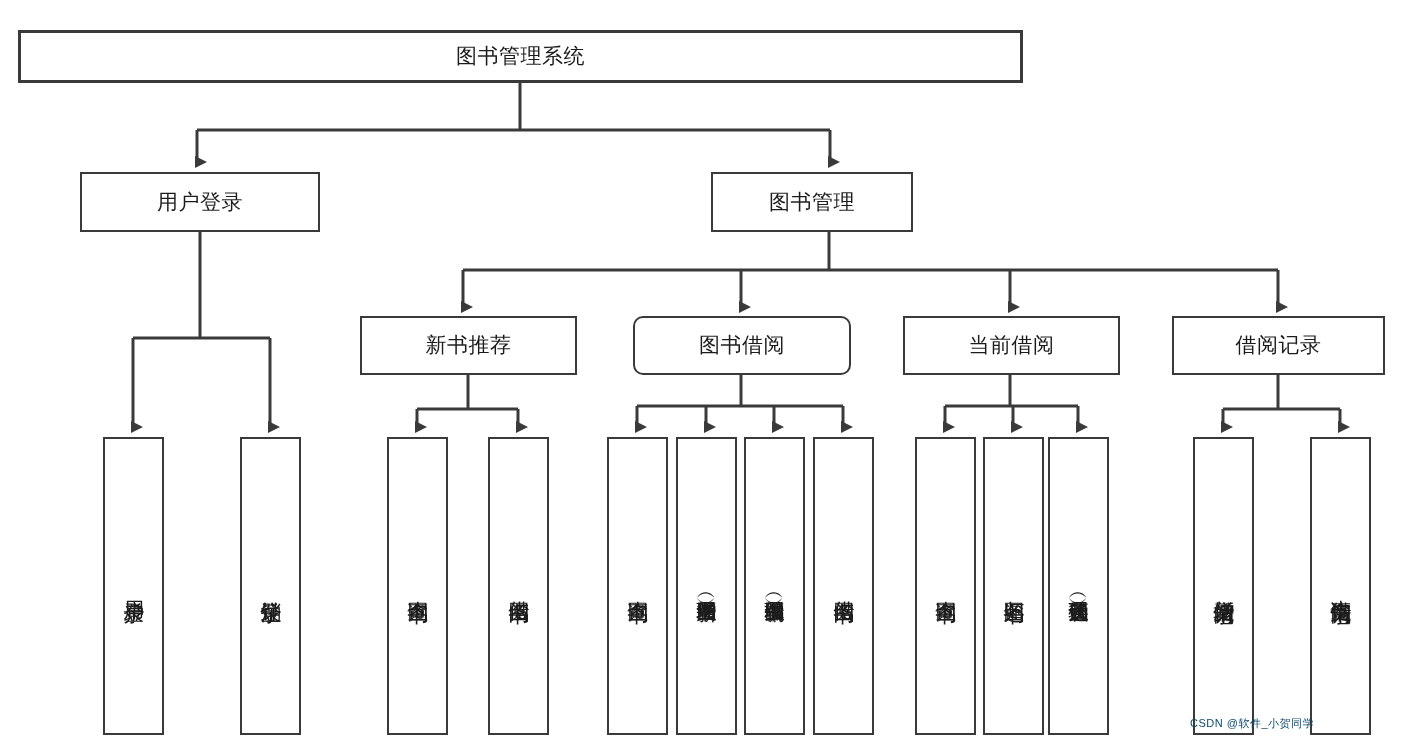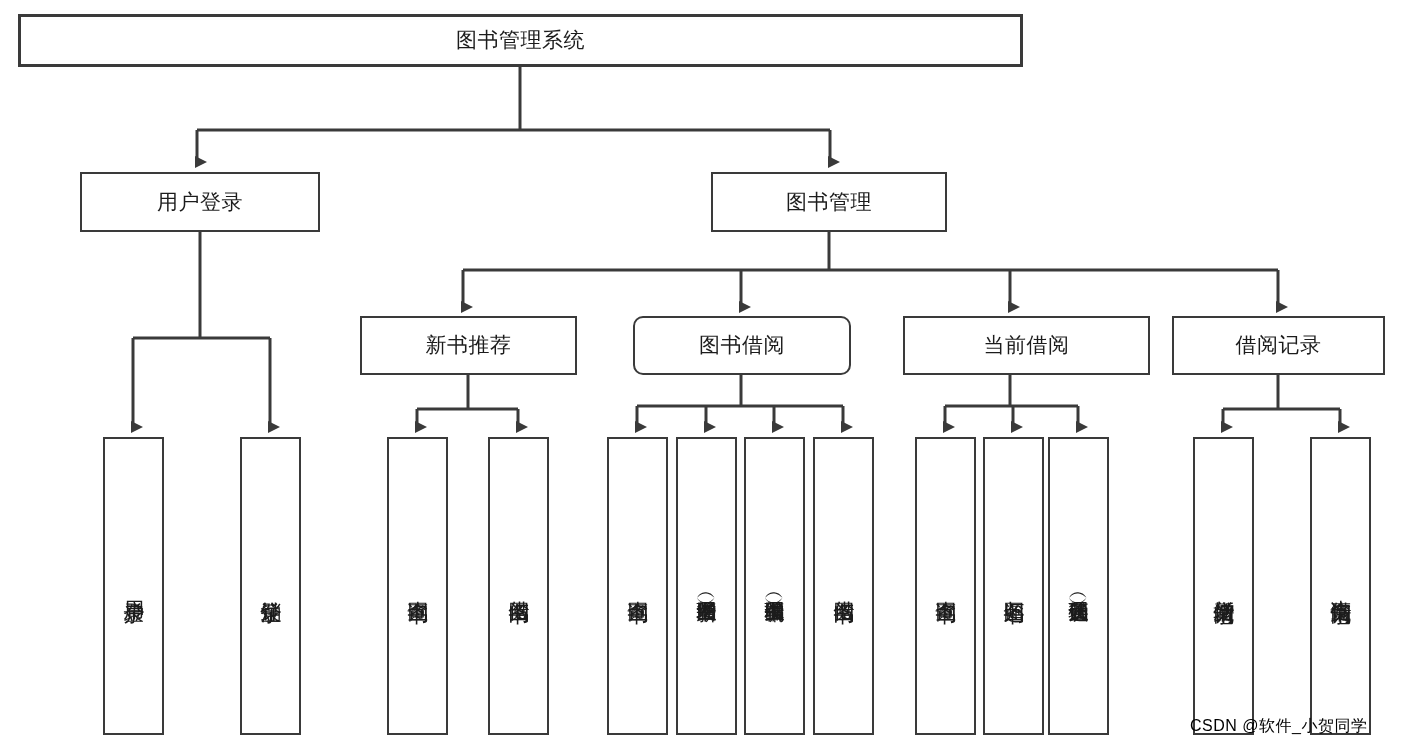--- a/index.html
+++ b/index.html
@@ -29,20 +29,21 @@
     box-sizing: border-box;
     background: #ffffff;
     border: 2px solid #3a3a3a;
     display: flex;
     align-items: center;
     justify-content: center;
     overflow: hidden;
   }
   .node-box.root {
     border-width: 3px;
+    margin-top: 16px;
   }
   .node-label-h {
     font-size: 21px;
     line-height: 1.15;
     color: #1c1c1c;
     letter-spacing: 0.5px;
     white-space: nowrap;
   }
   .node-label-v {
     font-size: 21px;
@@ -54,22 +55,22 @@
     white-space: nowrap;
     text-align: center;
   }
   .node-label-v.tight {
     line-height: 1.16;
     letter-spacing: 0px;
     font-size: 20px;
   }
   .watermark {
     position: absolute;
-    font-size: 16px;
-    color: #000000;
+    font-size: 11px;
+    color: #0c4a6e;
     white-space: nowrap;
     letter-spacing: 0.5px;
     pointer-events: none;
   }
 </style>
 </head>
 <body>
 
 <div id="canvas">
 
@@ -123,31 +124,31 @@
     </g>
   </svg>
 
   <div class="node-box root" style="left:18px; top:14px; width:1005px; height:53px;">
     <span class="node-label-h">图书管理系统</span>
   </div>
 
   <div class="node-box" style="left:80px; top:172px; width:240px; height:60px;">
     <span class="node-label-h">用户登录</span>
   </div>
-  <div class="node-box" style="left:711px; top:172px; width:236px; height:60px;">
+  <div class="node-box" style="left:711px; top:172px; width:202px; height:60px;">
     <span class="node-label-h">图书管理</span>
   </div>
 
   <div class="node-box" style="left:360px; top:316px; width:217px; height:59px;text-align:right;">
     <span class="node-label-h">新书推荐</span>
   </div>
   <div class="node-box" style="left:633px; top:316px; width:218px; height:59px;border-radius:10px;">
     <span class="node-label-h">图书借阅</span>
   </div>
-  <div class="node-box" style="left:903px; top:316px; width:247px; height:59px;">
+  <div class="node-box" style="left:903px; top:316px; width:217px; height:59px;">
     <span class="node-label-h">当前借阅</span>
   </div>
   <div class="node-box" style="left:1172px; top:316px; width:213px; height:59px;">
     <span class="node-label-h">借阅记录</span>
   </div>
 
   <div class="node-box" style="left:103px; top:437px; width:61px; height:298px;">
     <span class="node-label-v">用户登录</span>
   </div>
   <div class="node-box" style="left:240px; top:437px; width:61px; height:298px;">

